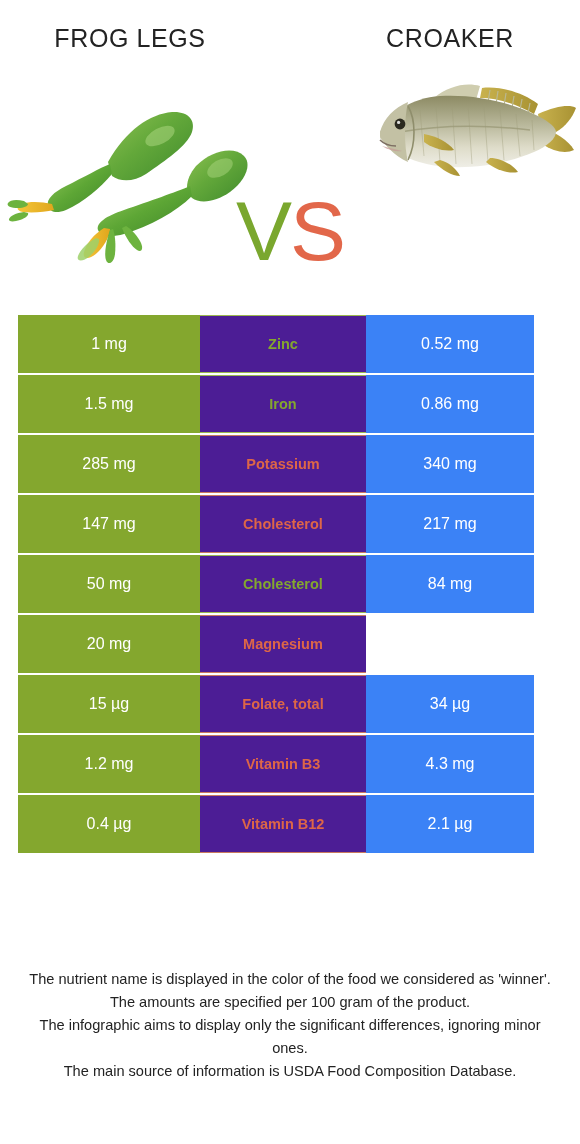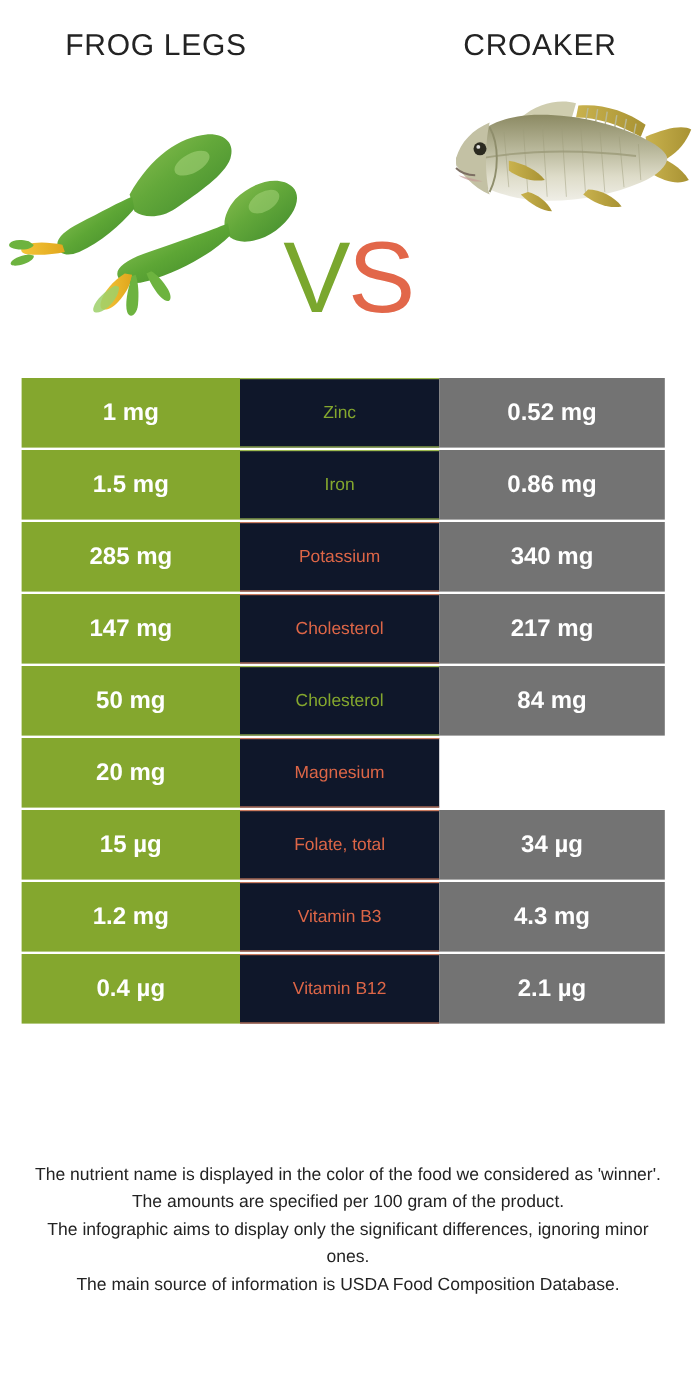--- a/index.html
+++ b/index.html
@@ -96,40 +96,40 @@
   .row {
     display: flex;
     height: 58px;
     margin-bottom: 2px;
     align-items: stretch;
   }
   .cell {
     display: flex;
     align-items: center;
     justify-content: center;
-    font-size: 20px;
-    font-weight: 700;
+    font-size: 16px;
+    font-weight: 400;
     box-sizing: border-box;
   }
   .cell-left {
     width: 182px;
     background: #84a72e;
     color: #ffffff;
   }
   .cell-mid {
     width: 166px;
-    background: #0f172a;
+    background: #4c1d95;
     font-size: 14.5px;
-    font-weight: 400;
+    font-weight: 700;
     border-top: 1px solid transparent;
     border-bottom: 1px solid transparent;
   }
   .cell-right {
-    width: 188px;
-    background: #737373;
+    width: 168px;
+    background: #3b82f6;
     color: #ffffff;
   }
   .row.win-green .cell-mid {
     color: #84a72e;
     border-top-color: #9cb84f;
     border-bottom-color: #9cb84f;
   }
   .row.win-orange .cell-mid {
     color: #dd6647;
     border-top-color: #c97a5e;

